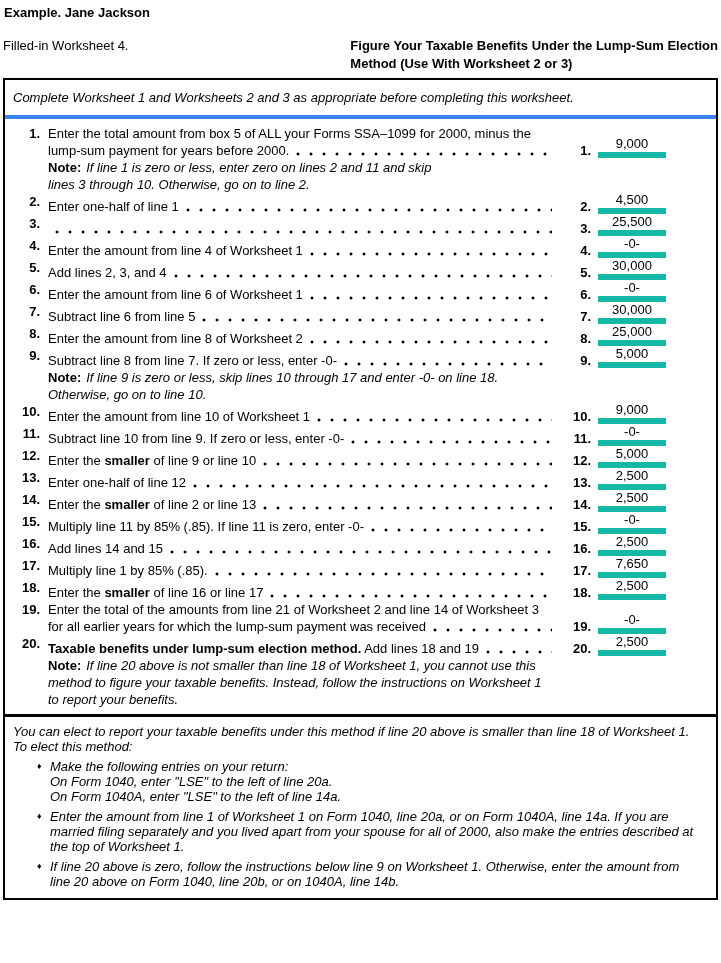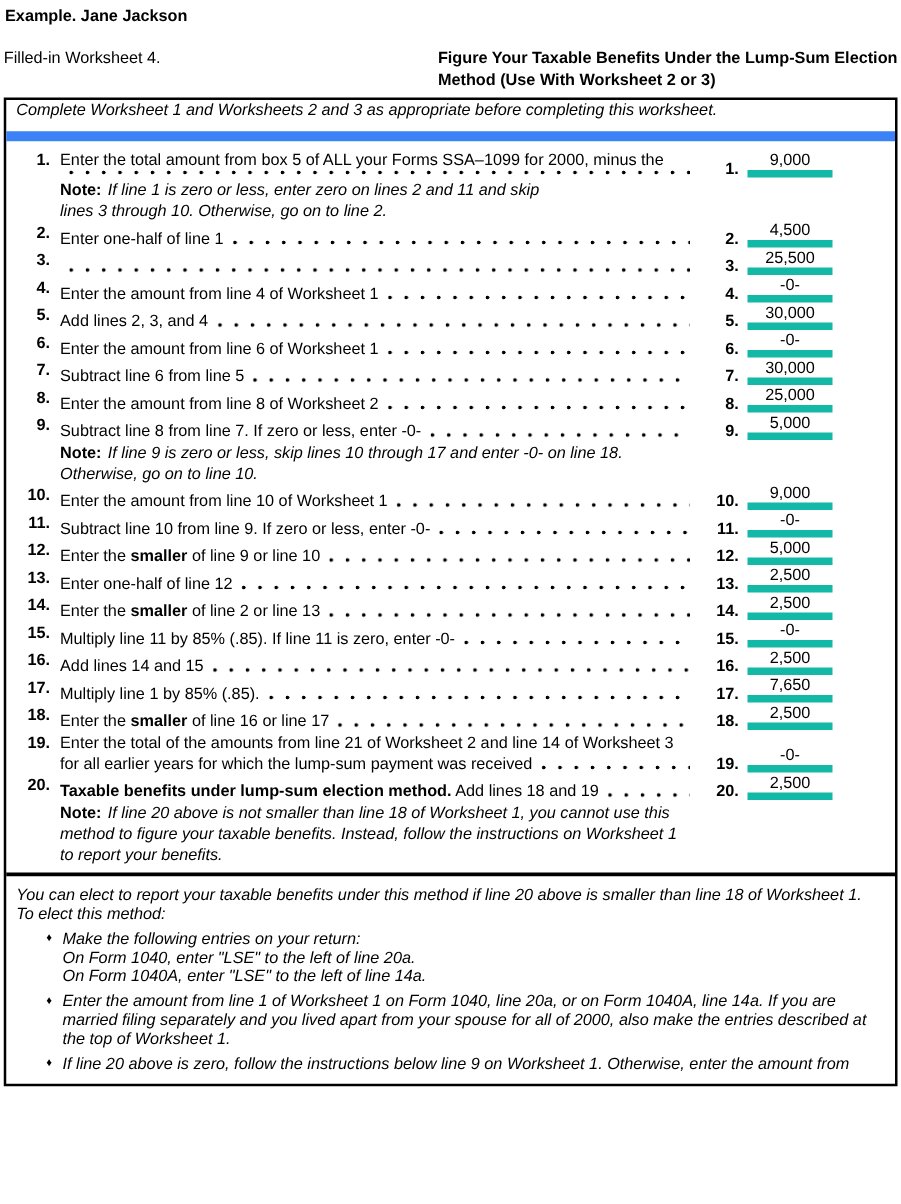--- a/index.html
+++ b/index.html
@@ -12,21 +12,21 @@
   }
   .page { padding: 4px 3px 0 3px; }
 
   .example { font-weight: bold; line-height: 17px; padding-left: 1px; }
 
   .ws-head { display: flex; margin-top: 16px; line-height: 18px; justify-content: space-between; }
   .ws-label { flex: 0 0 145px; }
   .ws-title { font-weight: bold; }
 
   .outer { border: 2px solid #000; margin-top: 5px; background: #fff; }
-  .intro { font-style: italic; line-height: 16px; padding: 0 8px 9px 8px; border-bottom: 8px solid #3b82f6; }
+  .intro { font-style: italic; line-height: 16px; padding: 10px 8px 9px 8px; border-bottom: 4px solid #3b82f6; }
 
   .rows { padding: 6px 0 6px 0; border-bottom: 3px solid #000; }
   .row { display: flex; align-items: flex-end; }
   .lnum {
     flex: 0 0 43px; align-self: flex-start;
     text-align: right; padding-right: 8px;
     font-weight: bold; line-height: 17px;
   }
   .rbody { flex: 1 1 auto; min-width: 0; }
   .tline { display: flex; line-height: 17px; }
@@ -73,20 +73,21 @@
     <div class="intro">Complete Worksheet 1 and Worksheets 2 and 3 as appropriate before completing this worksheet.</div>
 
     <div class="rows">
         <div class="row">
           <div class="lnum">1.</div>
           <div class="rbody">
             <div class="tline">
               <span class="txt"><span>Enter the total amount from box 5 of ALL your Forms SSA–1099 for 2000, minus the</span><b></b><span></span></span>
             </div>
             <div class="tline">
+              <span class="txt"><span>lump-sum payment for years before 2000.</span><b></b><span></span></span>
               <span class="leader"></span>
             </div>
           </div>
           <div class="right">
             <span class="rnum">1.</span>
             <span class="amt">9,000</span>
           </div>
         </div>
         <div class="row noterow">
           <div class="lnum"></div>
@@ -395,19 +396,20 @@
             <div class="bullet-lines">
               <div class="bline">Enter the amount from line 1 of Worksheet 1 on Form 1040, line 20a, or on Form 1040A, line 14a. If you are</div>
               <div class="bline">married filing separately and you lived apart from your spouse for all of 2000, also make the entries described at</div>
               <div class="bline">the top of Worksheet 1.</div>
             </div>
           </div>
           <div class="bullet">
             <span class="bullet-glyph">♦</span>
             <div class="bullet-lines">
               <div class="bline">If line 20 above is zero, follow the instructions below line 9 on Worksheet 1. Otherwise, enter the amount from</div>
+              <div class="bline">line 20 above on Form 1040, line 20b, or on 1040A, line 14b.</div>
             </div>
           </div>
         </div>
     </div>
   </div>
 
 </div>
 
 </body></html>

